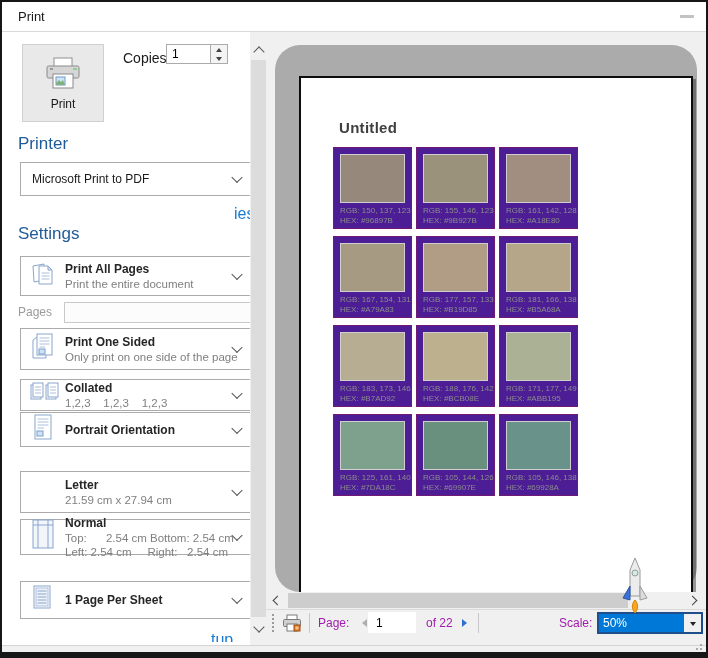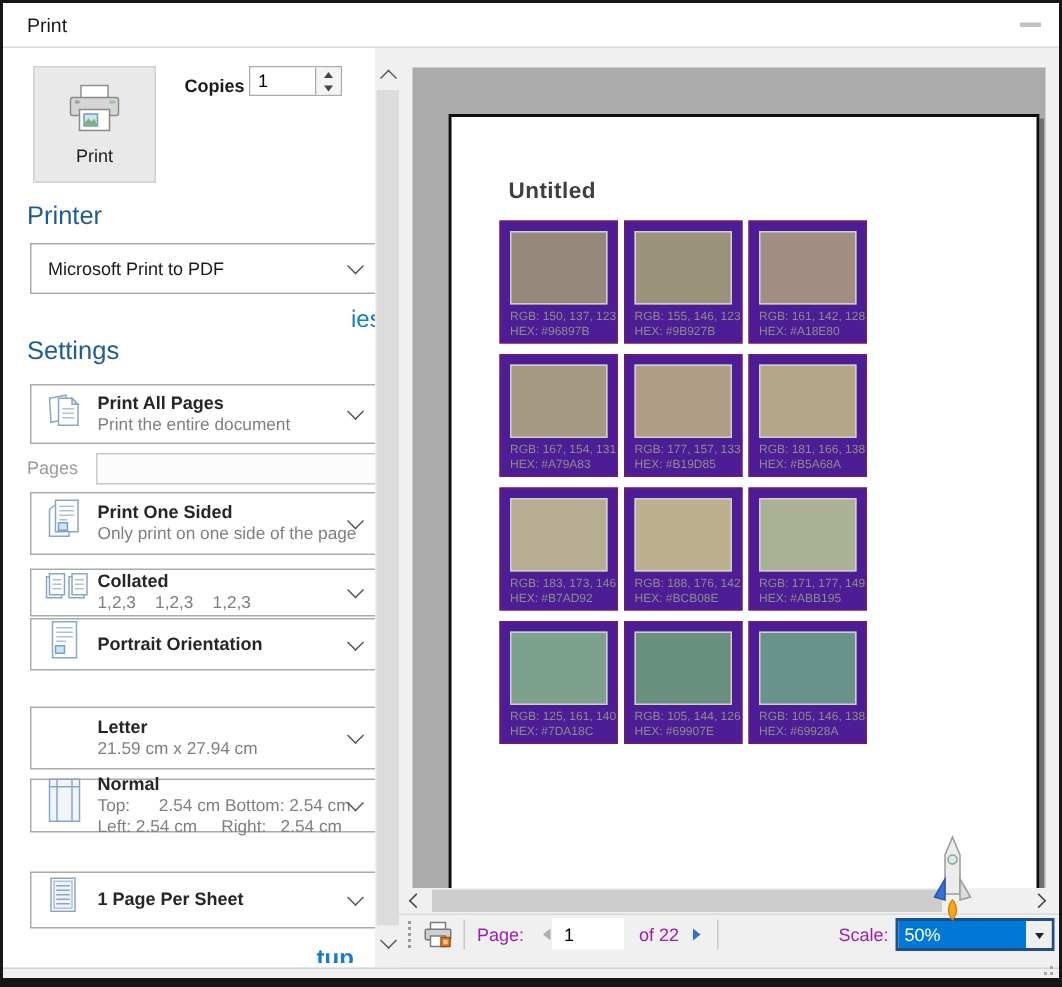--- a/index.html
+++ b/index.html
@@ -7,21 +7,21 @@
     border:2px solid #161616;border-bottom-width:6px;background:#fff;overflow:hidden;}
   
   .titlebar{position:absolute;left:0;top:0;width:100%;height:29px;background:#fff;border-bottom:1px solid #d9d9d9;}
   .titlebar .title{position:absolute;left:16px;top:7px;font-size:13px;color:#1a1a1a;}
   .min-dash{position:absolute;right:12px;top:13px;width:14px;height:3px;background:#c3c3c3;}
   
   .leftpanel{position:absolute;left:0;top:30px;width:248px;height:613px;background:#fff;overflow:hidden;}
   .bigprint{position:absolute;left:20px;top:12px;width:80px;height:76px;background:#e9e9e9;border:1px solid #d0d0d0;
     display:flex;flex-direction:column;align-items:center;justify-content:center;gap:3px;cursor:default;}
   .bigprint .lbl{font-size:12px;color:#1a1a1a;}
-  .copies-lbl{position:absolute;left:121px;top:18px;font-size:12px;color:#1a1a1a;font-weight:bold;}
+  .copies-lbl{position:absolute;left:121px;top:18px;font-size:14px;color:#1a1a1a;}
   .copies-box{position:absolute;left:164px;top:12px;width:62px;height:20px;border:1px solid #ababab;background:#fff;box-sizing:border-box;}
   .copies-box input{position:absolute;left:0;top:0;width:44px;height:18px;border:0;outline:0;padding:0 0 0 5px;font-size:12px;font-family:inherit;}
   .spin{position:absolute;right:0;top:0;width:16px;height:18px;border-left:1px solid #ababab;}
   .spin .sbtn{position:absolute;left:0;width:16px;height:9px;background:#f4f4f4;display:flex;align-items:center;justify-content:center;}
   .spin .up{top:0;border-bottom:1px solid #c9c9c9;}
   .spin .dn{bottom:0;}
   .tri-up{width:0;height:0;border:3px solid transparent;border-bottom:4px solid #444;margin-top:-3px;}
   .tri-dn{width:0;height:0;border:3px solid transparent;border-top:4px solid #444;margin-bottom:-3px;}
   .sheading{position:absolute;left:16px;font-size:17px;color:#1f5b99;}
   .combo{position:absolute;left:18px;width:234px;background:#fff;border:1px solid #ababab;box-sizing:border-box;}
@@ -34,24 +34,24 @@
   .ditem .txt{position:absolute;left:44px;top:50%;transform:translateY(-50%);width:165px;}
   .ditem .t1{font-size:12px;font-weight:600;color:#262626;line-height:15px;white-space:nowrap;}
   .ditem .t2{font-size:11.5px;color:#7f7f7f;line-height:14px;white-space:pre;}
   .pages-lbl{position:absolute;left:16px;font-size:12px;color:#9b9b9b;}
   .pages-input{position:absolute;left:62px;width:190px;height:21px;border:1px solid #c9c9c9;background:#fcfcfc;box-sizing:border-box;}
   .lscroll{position:absolute;left:248px;top:30px;width:18px;height:613px;background:#f0f0f0;}
   .lscroll .thumb{position:absolute;left:1px;top:28px;width:16px;height:557px;background:#dcdcdc;}
   .scr-chev{position:absolute;left:5px;width:7px;height:7px;border-right:1.6px solid #5a5a5a;border-bottom:1.6px solid #5a5a5a;}
   .scr-up{top:16px;transform:rotate(-135deg);}
   .scr-dn{bottom:14px;transform:rotate(45deg);}
-  .cliplink{position:absolute;overflow:hidden;height:11px;font-weight:bold;}
+  .cliplink{position:absolute;overflow:hidden;height:11px;}
   
   .pane{position:absolute;left:264px;top:30px;width:442px;height:615px;background:#f0f0f0;}
-  .graybg{position:absolute;left:9px;top:13px;width:422px;height:547px;background:#ababab;}
+  .graybg{position:absolute;left:9px;top:13px;width:422px;height:547px;background:#ababab;border-radius:25px;}
   .page{position:absolute;left:24px;top:31px;width:394px;height:523px;background:#fff;border:2px solid #0d0d0d;
     box-shadow:3px 3px 0 rgba(40,40,40,0.45);box-sizing:border-box;}
   .doc-title{position:absolute;left:38px;top:41px;font-size:15px;font-weight:700;color:#3f3f3f;letter-spacing:.3px;}
   .swgrid{position:absolute;left:32px;top:69px;display:grid;grid-template-columns:repeat(3,79px);grid-auto-rows:82px;column-gap:4px;row-gap:7px;}
   .swcard{background:#4c1d95;border:1px solid #701a75;box-sizing:border-box;position:relative;}
   .swcolor{position:absolute;left:6px;top:6px;right:6px;height:47px;border:1px solid #cfcfcf;}
   .swrgb{position:absolute;left:6px;top:58px;font-size:8px;color:#8c8c8c;white-space:nowrap;}
   .swhex{position:absolute;left:6px;top:68px;font-size:8px;color:#8c8c8c;white-space:nowrap;}
   
   .hscroll{position:absolute;left:4px;top:560px;width:432px;height:17px;background:#f0f0f0;}

